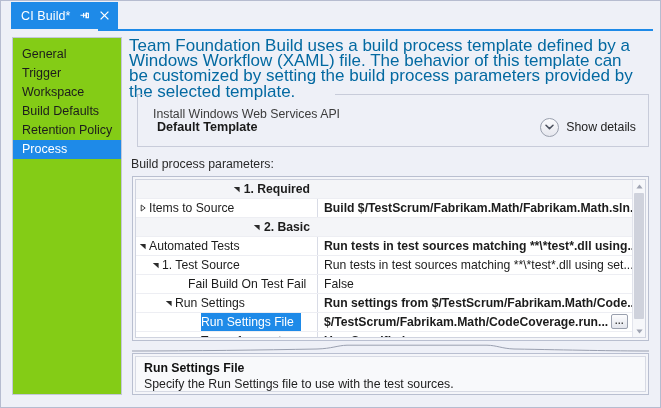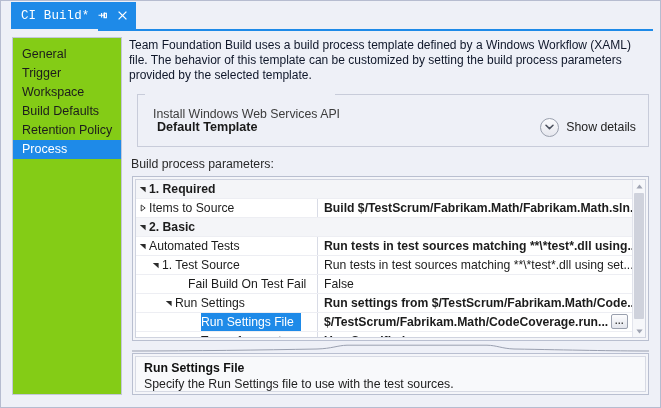--- a/index.html
+++ b/index.html
@@ -30,21 +30,20 @@
     pointer-events: none;
   }
 
   
   .tabstrip {
     position: absolute;
     left: 1px; top: 1px;
     width: 659px;
     height: 33px;
     background: #eef0f7;
-    font-family: Liberation Mono, monospace;
   }
   .tab-active {
     position: absolute;
     left: 10px;
     top: 1px;
     height: 27px;
     background: #1e8ae8;
     color: #ffffff;
     display: flex;
     align-items: center;
@@ -100,22 +99,22 @@
 
   
   .main {
     position: absolute;
     left: 129px;
     top: 37px;
     width: 520px;
     height: 358px;
   }
   .intro {
-    font-size: 12px;
-    color: #0f172a;
+    font-size: 17px;
+    color: #0369a1;
     line-height: 15.2px;
     width: 510px;
     padding-top: 1px;
   }
 
   
   .groupbox {
     position: absolute;
     left: 8px;
     top: 57px;
@@ -252,21 +251,21 @@
     display: flex;
     align-items: center;
     padding-left: 6px;
     box-sizing: border-box;
     font-size: 12.2px;
     color: #1c1c1c;
     white-space: nowrap;
     overflow: hidden;
   }
   .row .valuecell.bold { font-weight: bold; }
-  .row .namecell.bold  { font-weight: bold; }
+  .row .namecell.bold  { font-weight: bold; justify-content: flex-end; }
   .name-text { display: inline-block; }
   .twisty {
     width: 13px;
     min-width: 13px;
     display: inline-flex;
     align-items: center;
     justify-content: center;
   }
   .sel .nhl {
     background: #1e8ae8;

